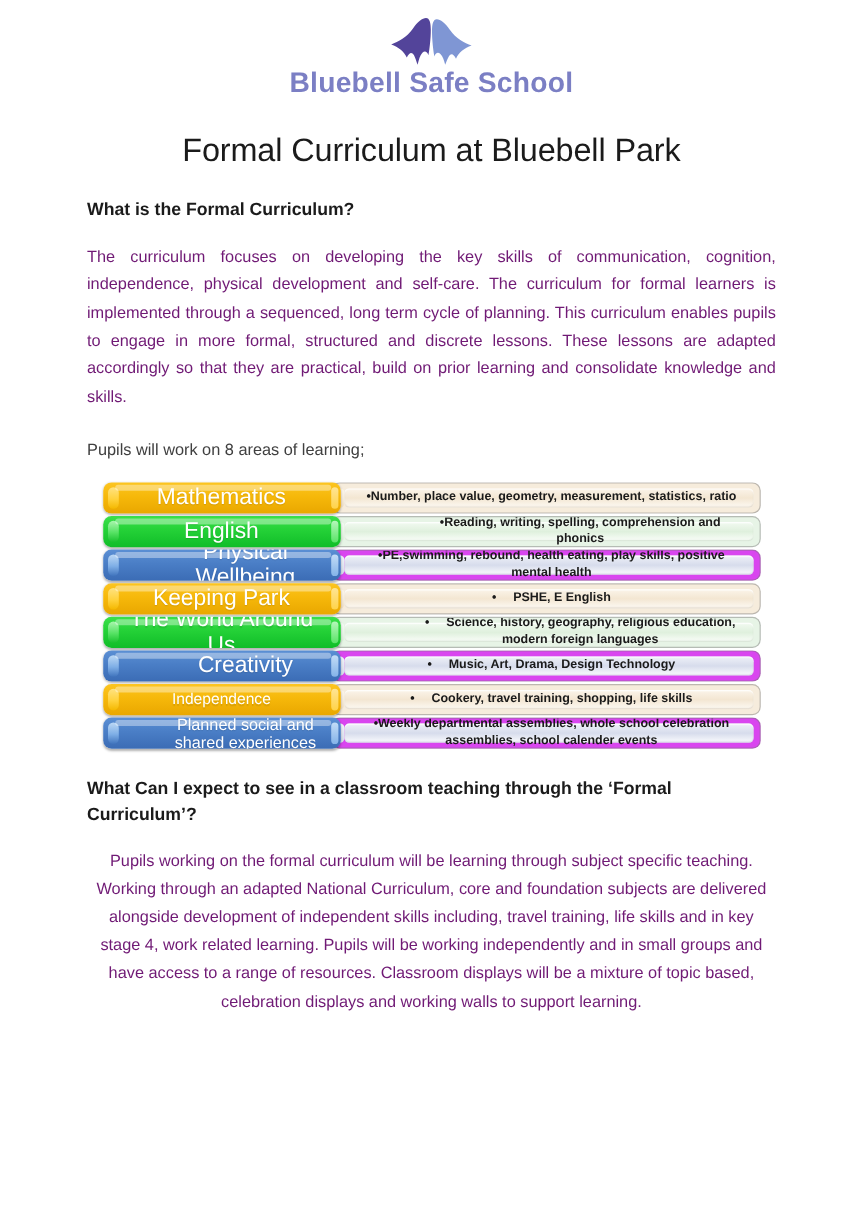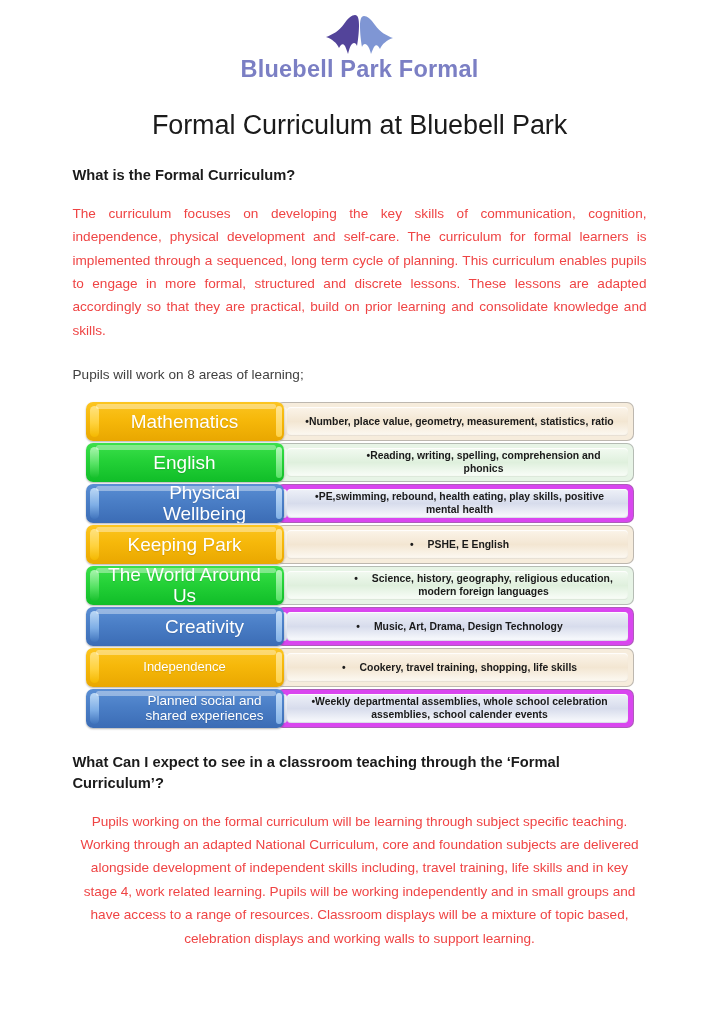--- a/index.html
+++ b/index.html
@@ -57,42 +57,42 @@
     margin: 24px 0 0 0;
     font-size: 14.7px;
     font-weight: bold;
     color: #1b1b1b;
     line-height: 1.42;
   }
   .body-para {
     margin: 16px 0 0 0;
     font-size: 13.6px;
     line-height: 1.72;
-    color: #ef4444;
+    color: #701a75;
     text-align: justify;
   }
   .body-para.left {
     text-align: center;
   }
   .lead-in {
     margin: 22px 0 0 0;
     font-size: 13.6px;
     color: #404040;
     line-height: 1.6;
   }
 
   
   .areas {
     width: 548px;
     margin: 14px auto 0 auto;
   }
   .area-row {
     display: flex;
     align-items: stretch;
-    height: 39px;
+    height: 26px;
     margin-bottom: 2px;
   }
 
   
   .area-label {
     position: relative;
     width: 198px;
     flex: 0 0 198px;
     border-radius: 7px;
     display: flex;
@@ -227,21 +227,21 @@
   <svg class="logo-mark" width="96" height="48" viewBox="0 0 96 48" aria-hidden="true">
 
     <path d="M43 5 C40 5 36 8 32 14 C27 21 20 25 14 27 C20 29 25 33 27 38
              C29 34 31 33 33 36 C34 38 35 41 36 44 C37 40 38 36 40 34
              C42 32 44 33 45 36 C46 31 47 22 47 15 C47 9 46 5 43 5 Z" fill="#53449a"></path>
 
     <path d="M52 6 C55 6 59 9 63 15 C68 22 75 26 81 28 C75 30 70 34 68 39
              C66 35 64 34 62 37 C61 39 60 41 59 44 C58 40 57 37 55 35
              C53 33 51 34 50 37 C49 32 48 23 48 16 C48 10 49 6 52 6 Z" fill="#7f96d4"></path>
   </svg>
-  <span class="logo-wordmark">Bluebell Park Formal</span>
+  <span class="logo-wordmark">Bluebell Safe School</span>
 </div>
 
 <h1 class="page-title">Formal Curriculum at Bluebell Park</h1>
 
 <div class="content">
 
   <h2 class="h2">What is the Formal Curriculum?</h2>
 
   <p class="body-para">The curriculum focuses on developing the key skills of communication, cognition, independence, physical development and self-care. The curriculum for formal learners is implemented through a sequenced, long term cycle of planning. This curriculum enables pupils to engage in more formal, structured and discrete lessons. These lessons are adapted accordingly so that they are practical, build on prior learning and consolidate knowledge and skills.</p>
 

